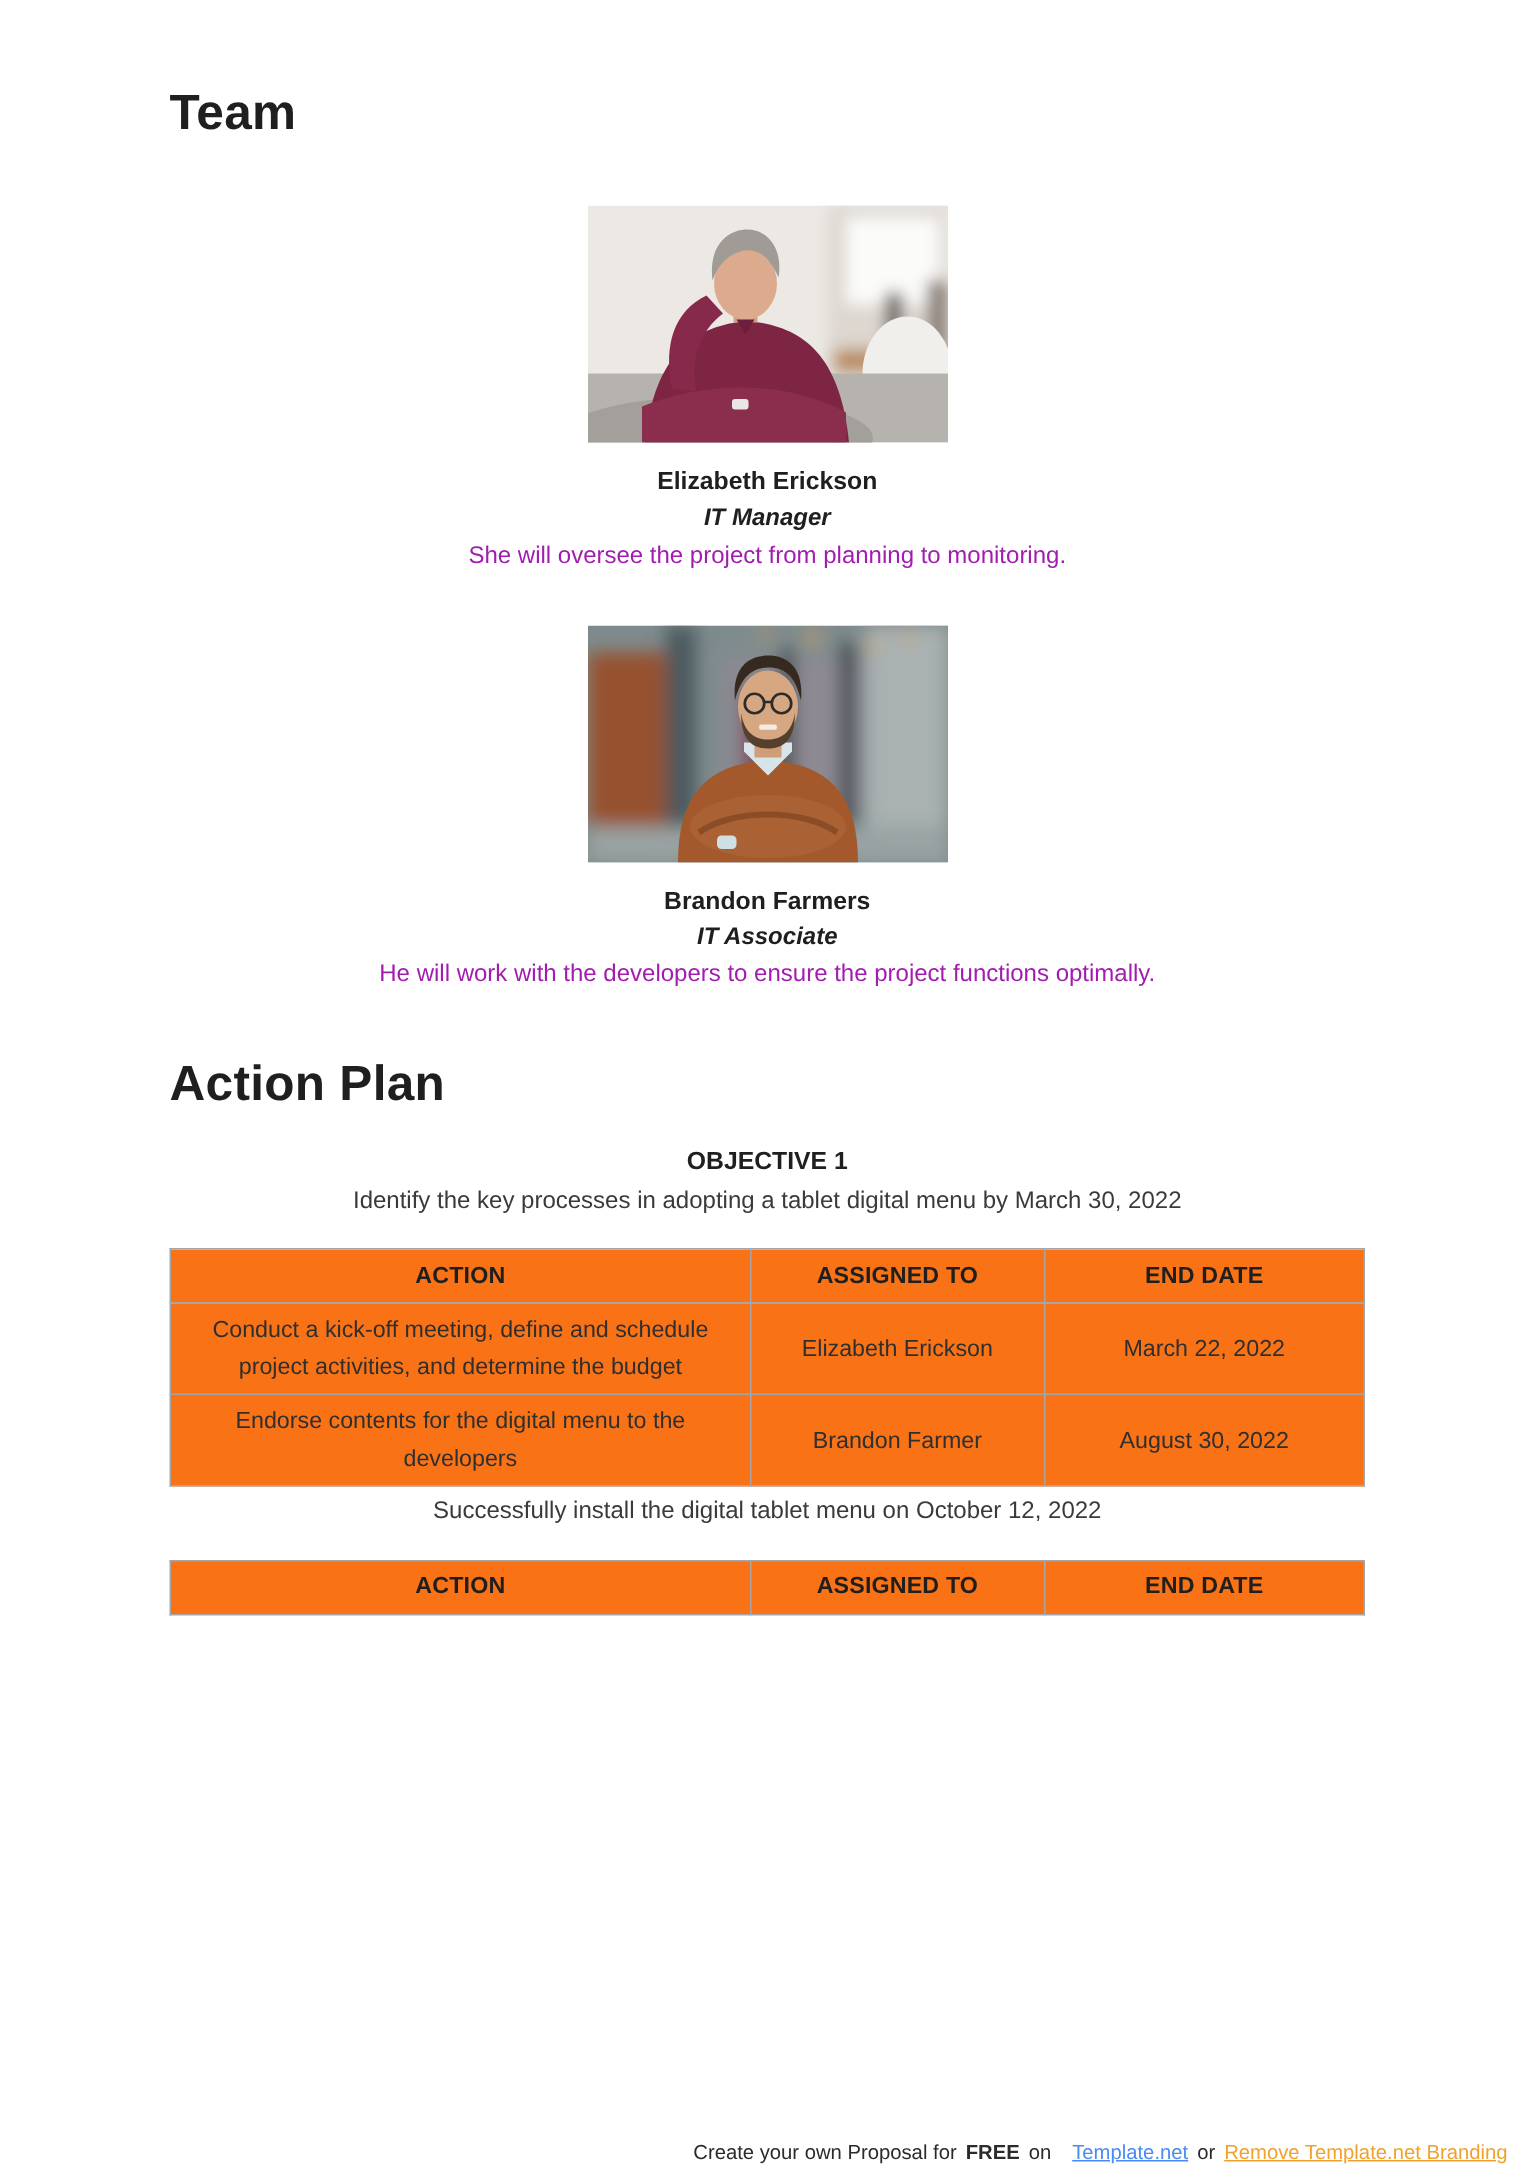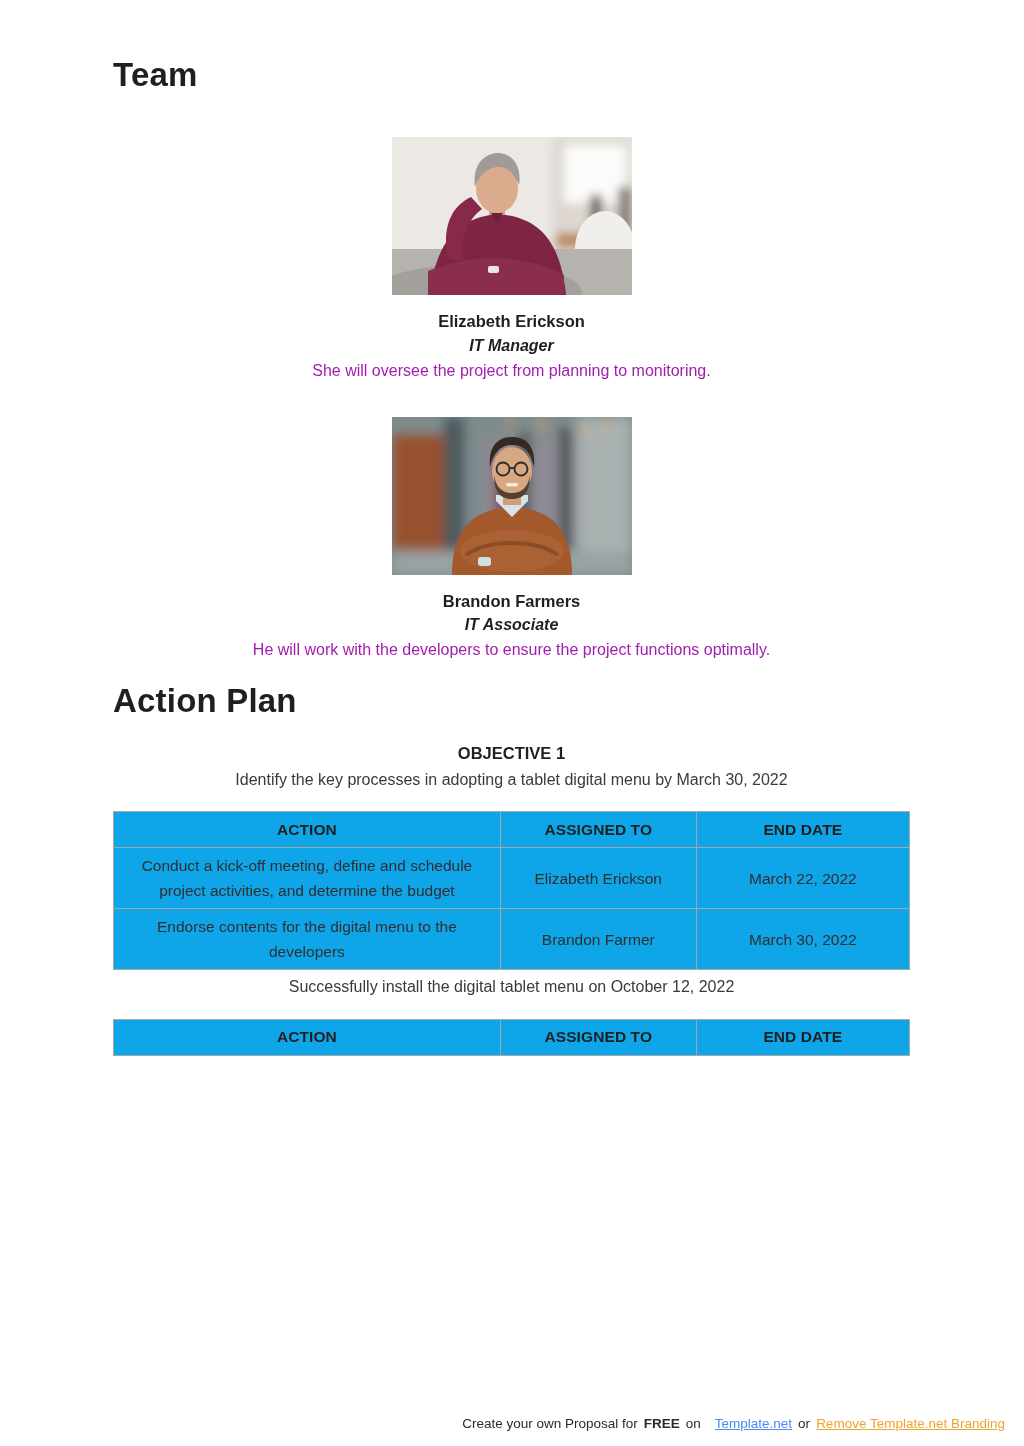--- a/index.html
+++ b/index.html
@@ -10,21 +10,21 @@
     font-family: "Liberation Sans", "DejaVu Sans", sans-serif;
     color: #2d2d2d;
     overflow: hidden;
   }
   .content { margin-left: 113px; width: 797px; }
   h1.section-heading {
     font-size: 33px; font-weight: bold; color: #1f1f1f;
     letter-spacing: 0.2px; line-height: 1;
   }
   .team-heading { padding-top: 58px; }
-  .action-plan-heading { margin-top: 25px; }
+  .action-plan-heading { margin-top: 46px; }
 
   .member { text-align: center; }
   .member-photo-wrap { display: flex; justify-content: center; }
   .member-photo { width: 240px; height: 158px; display: block; }
   .member.first .member-photo-wrap { margin-top: 46px; }
   .member.second .member-photo-wrap { margin-top: 37px; }
   .member-name { margin-top: 14px; font-size: 16.5px; font-weight: bold; color: #1f1f1f; line-height: 1.5; }
   .member-role { font-size: 16px; font-weight: bold; font-style: italic; color: #1f1f1f; line-height: 1.55; }
   .member-desc { margin-top: 2px; font-size: 16px; color: #a21caf; line-height: 1.2; }
 
@@ -37,33 +37,33 @@
   table.plan-table {
     margin-top: 23px; width: 797px;
     border-collapse: collapse; table-layout: fixed;
   }
   .plan-table col.c1 { width: 48.6%; }
   .plan-table col.c2 { width: 24.6%; }
   .plan-table col.c3 { width: 26.8%; }
   .plan-table th, .plan-table td {
     border: 1px solid #a6a6a6;
     text-align: center; vertical-align: middle;
-    background: #0ea5e9;
+    background: #f97316;
   }
   .plan-table th {
     height: 36px; font-size: 15.5px; font-weight: bold; color: #1f1f1f;
     letter-spacing: 0.1px;
   }
   .plan-table td {
     height: 61px; font-size: 15.5px; color: #2f2f2f;
     line-height: 25px; padding: 4px 14px;
   }
 
   .footer {
-    position: absolute; right: 19px; bottom: 15px;
+    position: absolute; right: 19px; bottom: 4px;
     font-size: 13.5px; color: #2b2b2b;
     display: flex; white-space: nowrap;
   }
   .footer .bold { font-weight: bold; }
   .footer a { text-decoration: underline; cursor: pointer; }
   .footer .gap-sm { width: 6px; display: inline-block; }
   .footer .gap-md { width: 14px; display: inline-block; }
 </style>
 </head>
 <body>
@@ -168,21 +168,21 @@
       <th>END DATE</th>
     </tr>
     <tr>
       <td>Conduct a kick-off meeting, define and schedule project activities, and determine the budget</td>
       <td>Elizabeth Erickson</td>
       <td>March 22, 2022</td>
     </tr>
     <tr>
       <td>Endorse contents for the digital menu to the developers</td>
       <td>Brandon Farmer</td>
-      <td>March 30, 2022</td>
+      <td>August 30, 2022</td>
     </tr>
   </tbody>
     </table>
 
   <div class="objective obj-2">
     <div class="objective-sub">Successfully install the digital tablet menu on October 12, 2022</div>
   </div>
   <table class="plan-table">
     <colgroup>
         <col class="c1">

